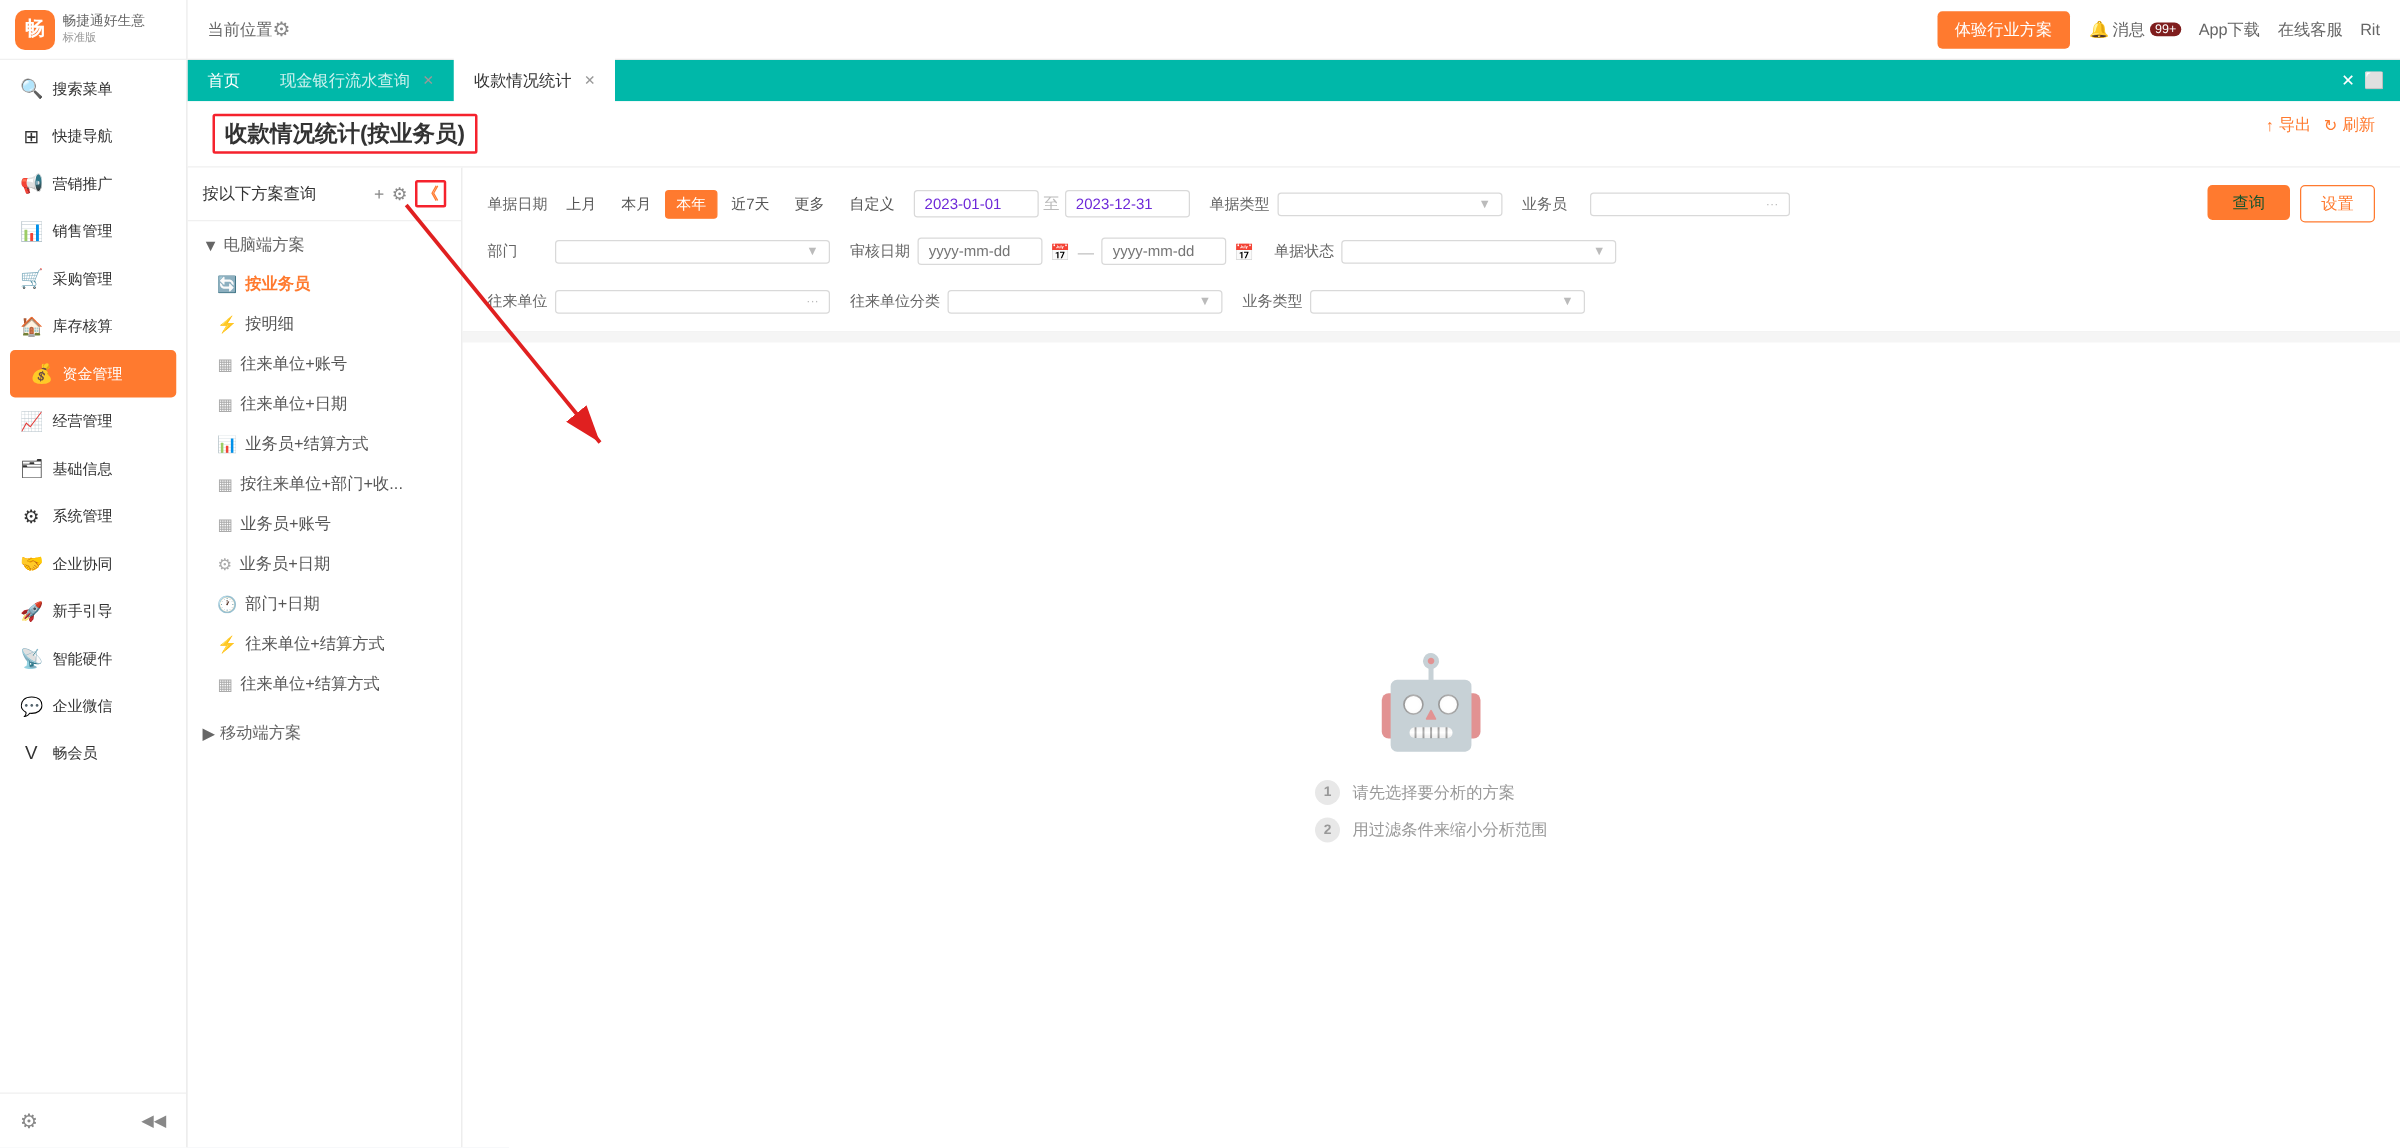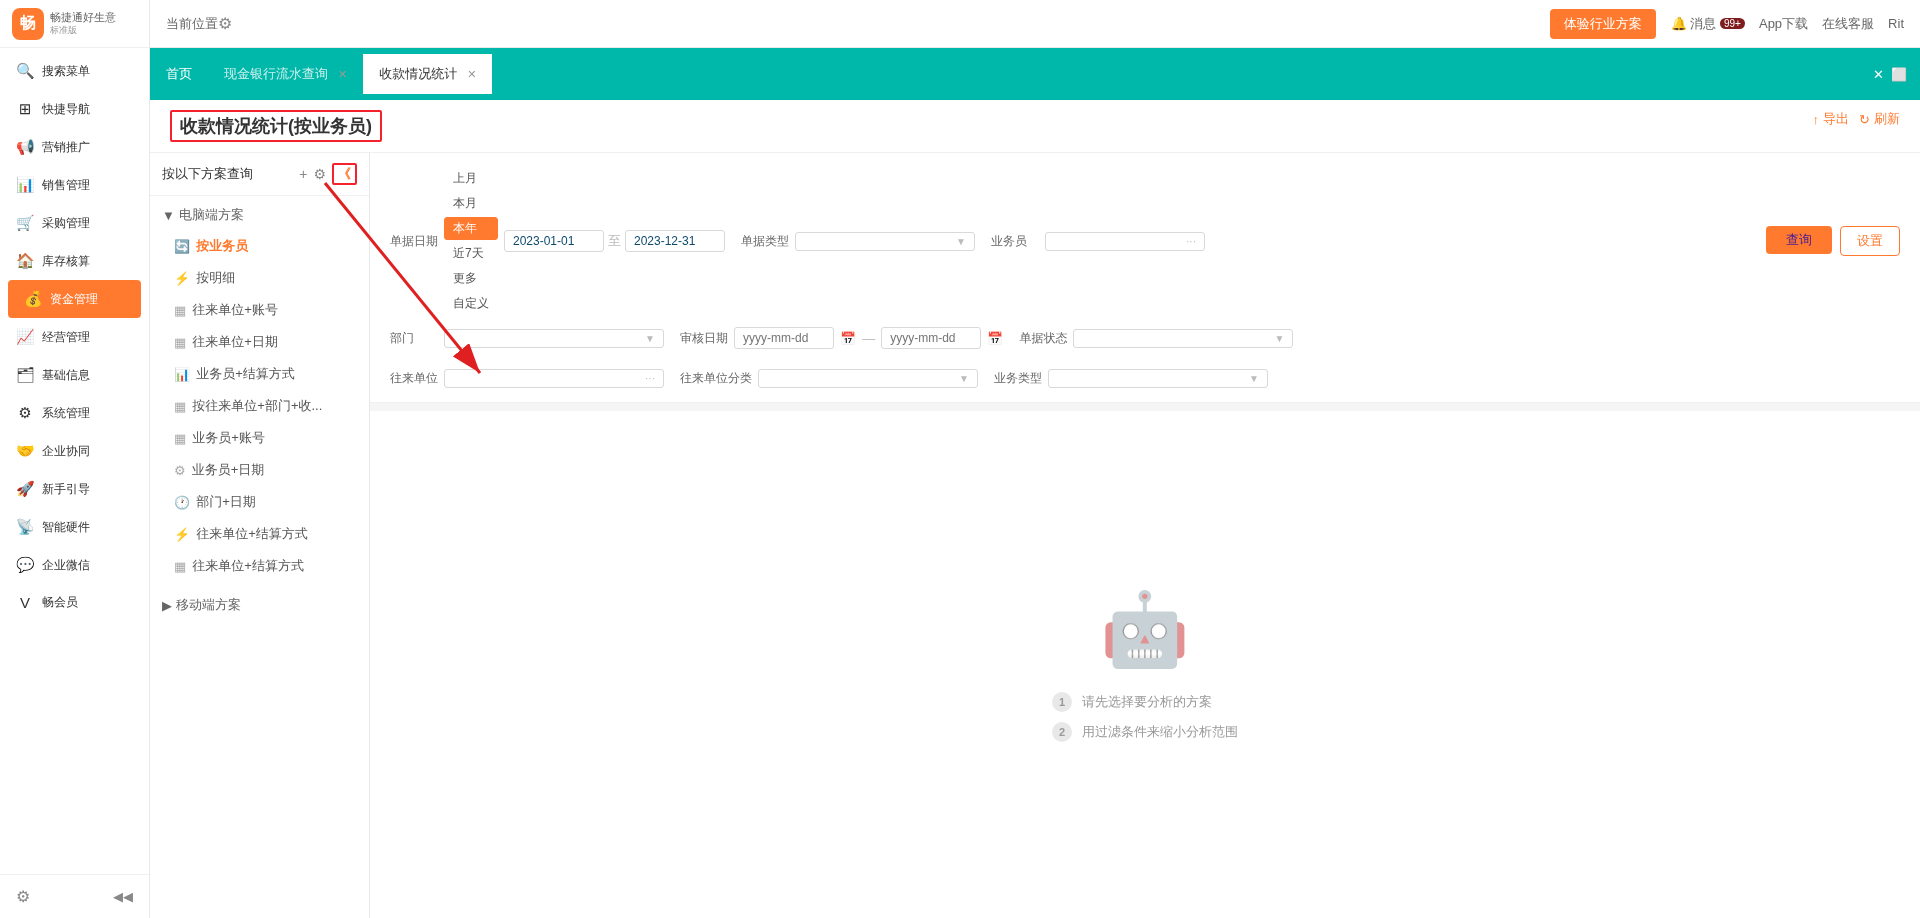--- a/index.html
+++ b/index.html
@@ -72,21 +72,21 @@
     .badge-red {
       background: #7f1d1d; color: #fff; font-size: 10px;
       border-radius: 8px; padding: 0 4px; margin-left: 2px;
     }
     .settings-icon { font-size: 16px; color: #888; cursor: pointer; }
 
     
     #tabbar {
       background: #00b8a9;
       display: flex; align-items: center;
-      height: 52px; padding: 0 0;
+      height: 33px; padding: 0 0;
     }
     .tab-item {
       padding: 0 16px; height: 40px; display: flex; align-items: center;
       cursor: pointer; color: rgba(255,255,255,0.8); font-size: 13px; gap: 6px;
       position: relative;
     }
     .tab-item.active { background: #fff; color: #333; }
     .tab-item .tab-close { font-size: 11px; color: #999; margin-left: 4px; cursor: pointer; }
     .tab-item.tab-home { color: #fff; }
     .tab-spacer { flex: 1; }
@@ -149,42 +149,42 @@
       background: #fff;
       padding: 14px 20px;
       border-bottom: 1px solid #f0f0f0;
     }
     .filter-row { display: flex; align-items: center; gap: 16px; margin-bottom: 12px; flex-wrap: wrap; }
     .filter-row:last-child { margin-bottom: 0; margin-top: 20px; }
 
     .filter-field { display: flex; align-items: center; gap: 6px; }
     .filter-label { color: #666; font-size: 12px; white-space: nowrap; min-width: 48px; }
 
-    .date-tabs { display: flex; gap: 2px; flex-direction: column; }
+    .date-tabs { display: flex; gap: 2px; }
     .date-tab {
       padding: 2px 8px; font-size: 12px; cursor: pointer; color: #555;
       border: 1px solid transparent; border-radius: 3px;
     }
     .date-tab.active { background: #ff7a2f; color: #fff; border-color: #ff7a2f; }
 
     .date-range { display: flex; align-items: center; gap: 4px; }
     .date-input {
       border: 1px solid #d9d9d9; border-radius: 3px; padding: 3px 8px;
-      font-size: 12px; color: #0c4a6e; background: #fff; width: 100px;
+      font-size: 12px; color: #6d28d9; background: #fff; width: 100px;
     }
 
     .select-input {
       border: 1px solid #d9d9d9; border-radius: 3px; padding: 3px 8px;
       font-size: 12px; color: #333; background: #fff; min-width: 160px;
       display: flex; align-items: center; justify-content: space-between; cursor: pointer;
     }
     .select-input .arrow { color: #bbb; font-size: 10px; margin-left: 8px; }
 
     .btn-query {
-      background: #ff7a2f; color: #4c1d95; border: none; padding: 5px 20px;
+      background: #ff7a2f; color: #14532d; border: none; padding: 5px 20px;
       border-radius: 4px; cursor: pointer; font-size: 13px;
     }
     .btn-set {
       background: #fff; color: #ff7a2f; border: 1px solid #ff7a2f; padding: 5px 16px;
       border-radius: 4px; cursor: pointer; font-size: 13px;
     }
 
     .collapse-btn {
       text-align: center; padding: 8px; cursor: pointer;
       color: #888; font-size: 12px; background: #fff;

